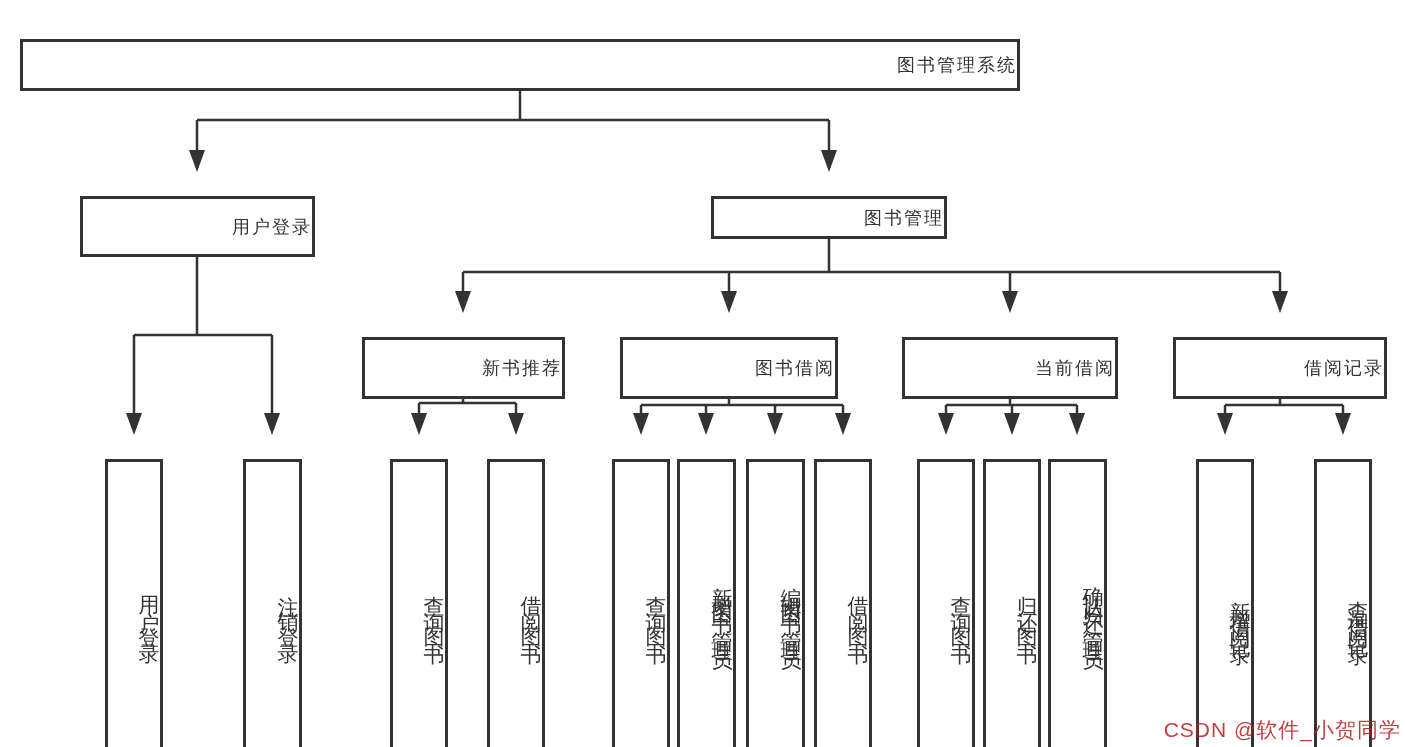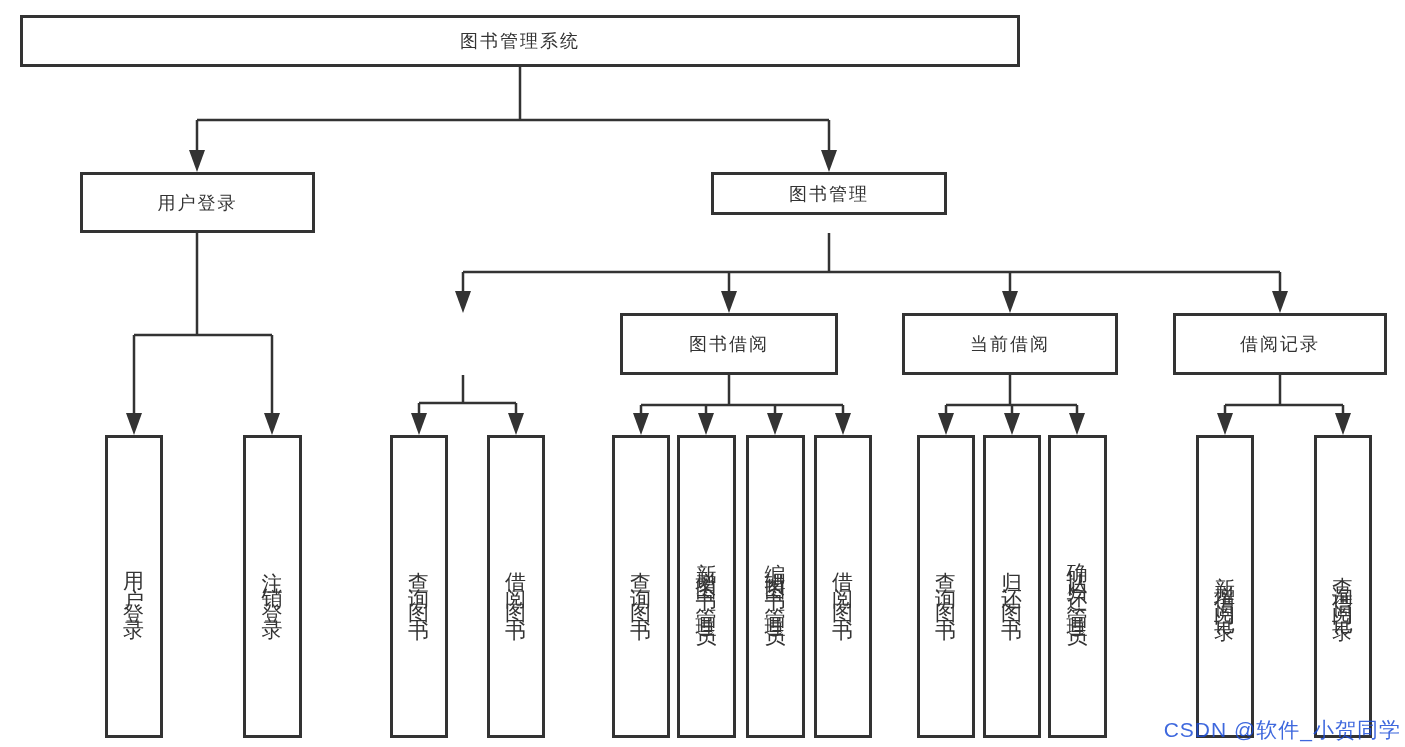--- a/index.html
+++ b/index.html
@@ -16,44 +16,45 @@
     left: 0; top: 0;
     z-index: 0;
   }
   .node {
     position: absolute;
     box-sizing: border-box;
     border: 3px solid #333333;
     background: #ffffff;
     display: flex;
     align-items: center;
-    justify-content: center;
+    justify-content: flex-end;
     color: #333333;
     z-index: 1;
+    margin-top: 24px;
   }
   .hlabel {
     font-size: 18px;
     letter-spacing: 2px;
     white-space: nowrap;
   }
   .vtext {
     writing-mode: vertical-rl;
     text-orientation: mixed;
     font-size: 21px;
     line-height: 1;
     letter-spacing: 16px;
     white-space: nowrap;
   }
   .vtext.long { letter-spacing: 9px; }
   .watermark {
     position: absolute;
     top: 716px;
     right: 4px;
     font-size: 21px;
-    color: #1d4ed8;
+    color: #b91c1c;
     opacity: 0.85;
     z-index: 2;
     letter-spacing: 1px;
     white-space: nowrap;
   }
 </style>
 </head>
 <body>
 
 <div class="canvas">
@@ -138,20 +139,23 @@
     <span class="hlabel">图书管理系统</span>
   </div>
 
   <div class="node" style="left:80px; top:172px; width:235px; height:61px">
     <span class="hlabel">用户登录</span>
   </div>
   <div class="node" style="left:711px; top:172px; width:236px; height:43px">
     <span class="hlabel">图书管理</span>
   </div>
 
+  <div class="node" style="left:362px; top:313px; width:203px; height:62px">
+    <span class="hlabel">新书推荐</span>
+  </div>
   <div class="node" style="left:902px; top:313px; width:216px; height:62px">
     <span class="hlabel">当前借阅</span>
   </div>
   <div class="node" style="left:620px; top:313px; width:218px; height:62px">
     <span class="hlabel">图书借阅</span>
   </div>
   <div class="node" style="left:1173px; top:313px; width:214px; height:62px">
     <span class="hlabel">借阅记录</span>
   </div>
 

